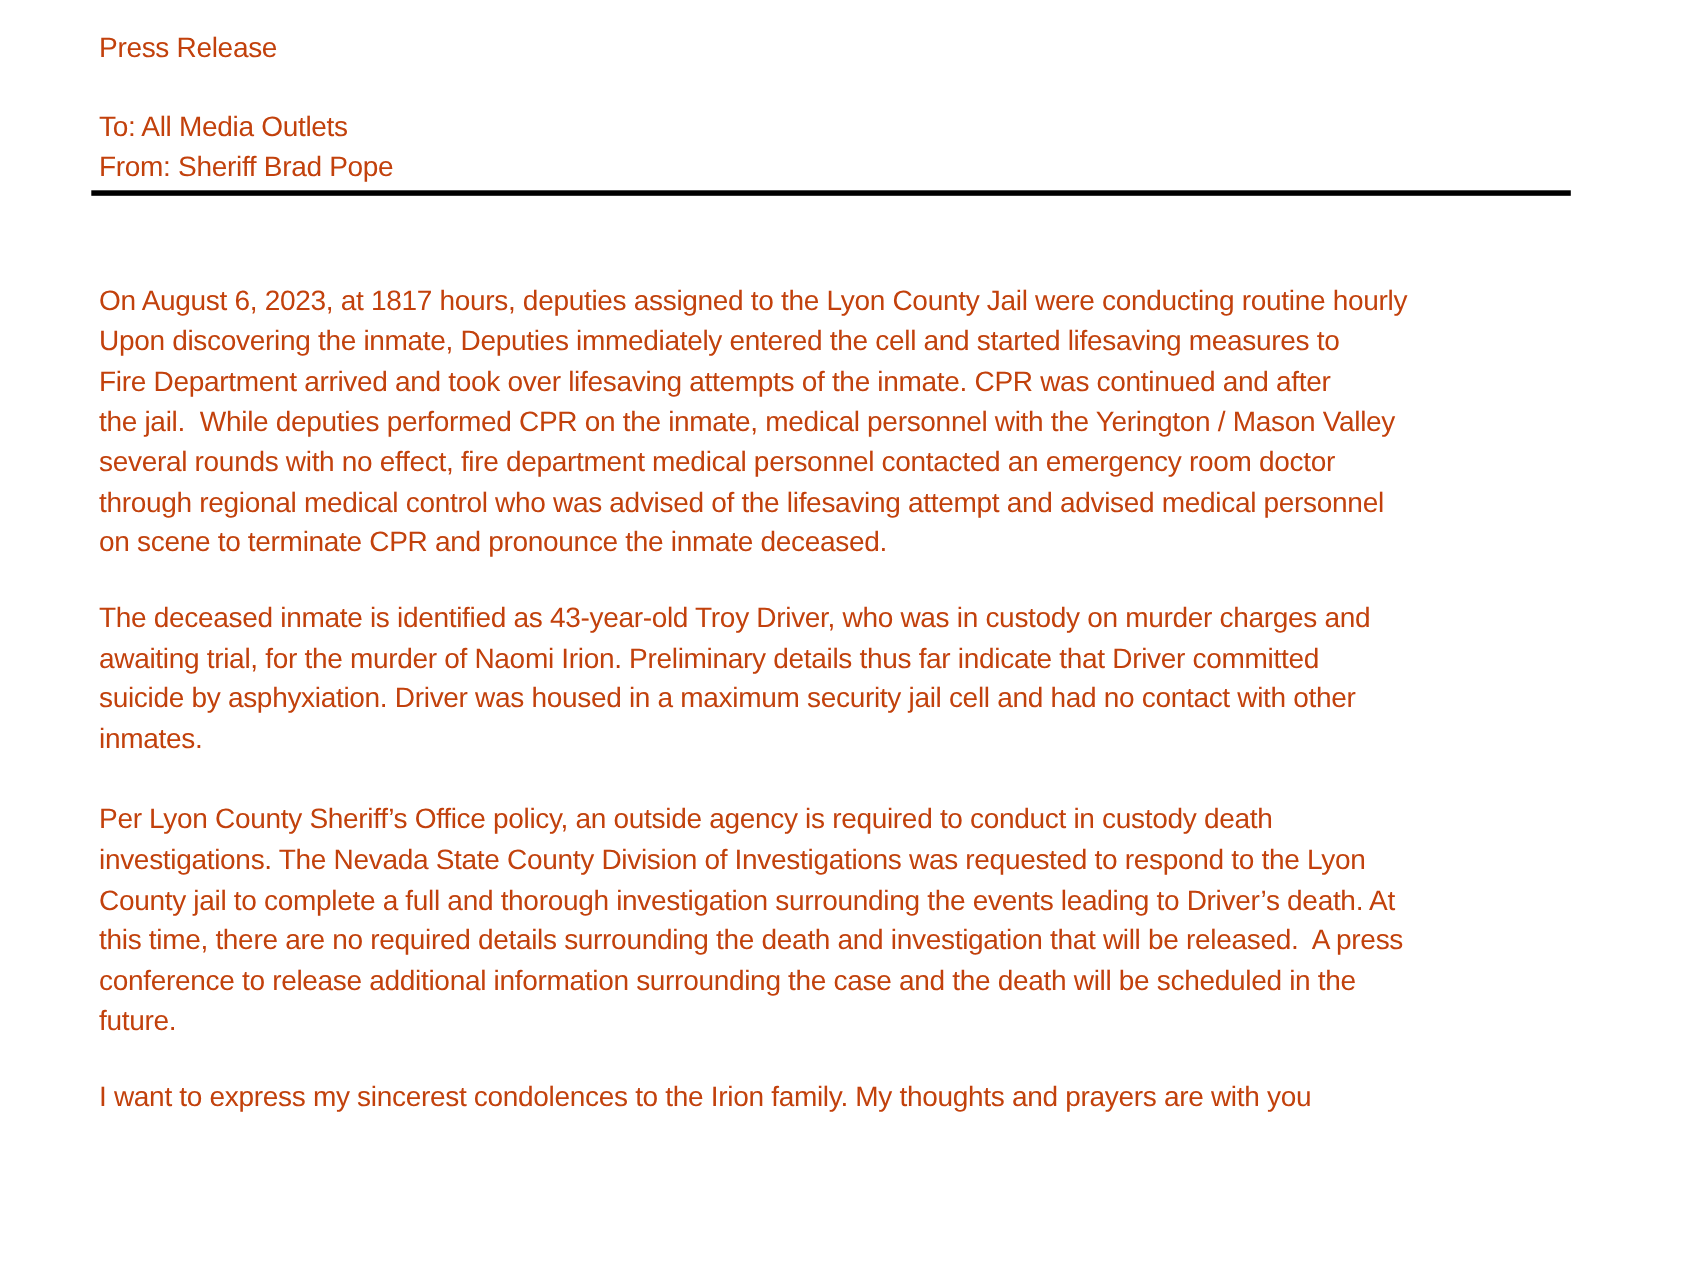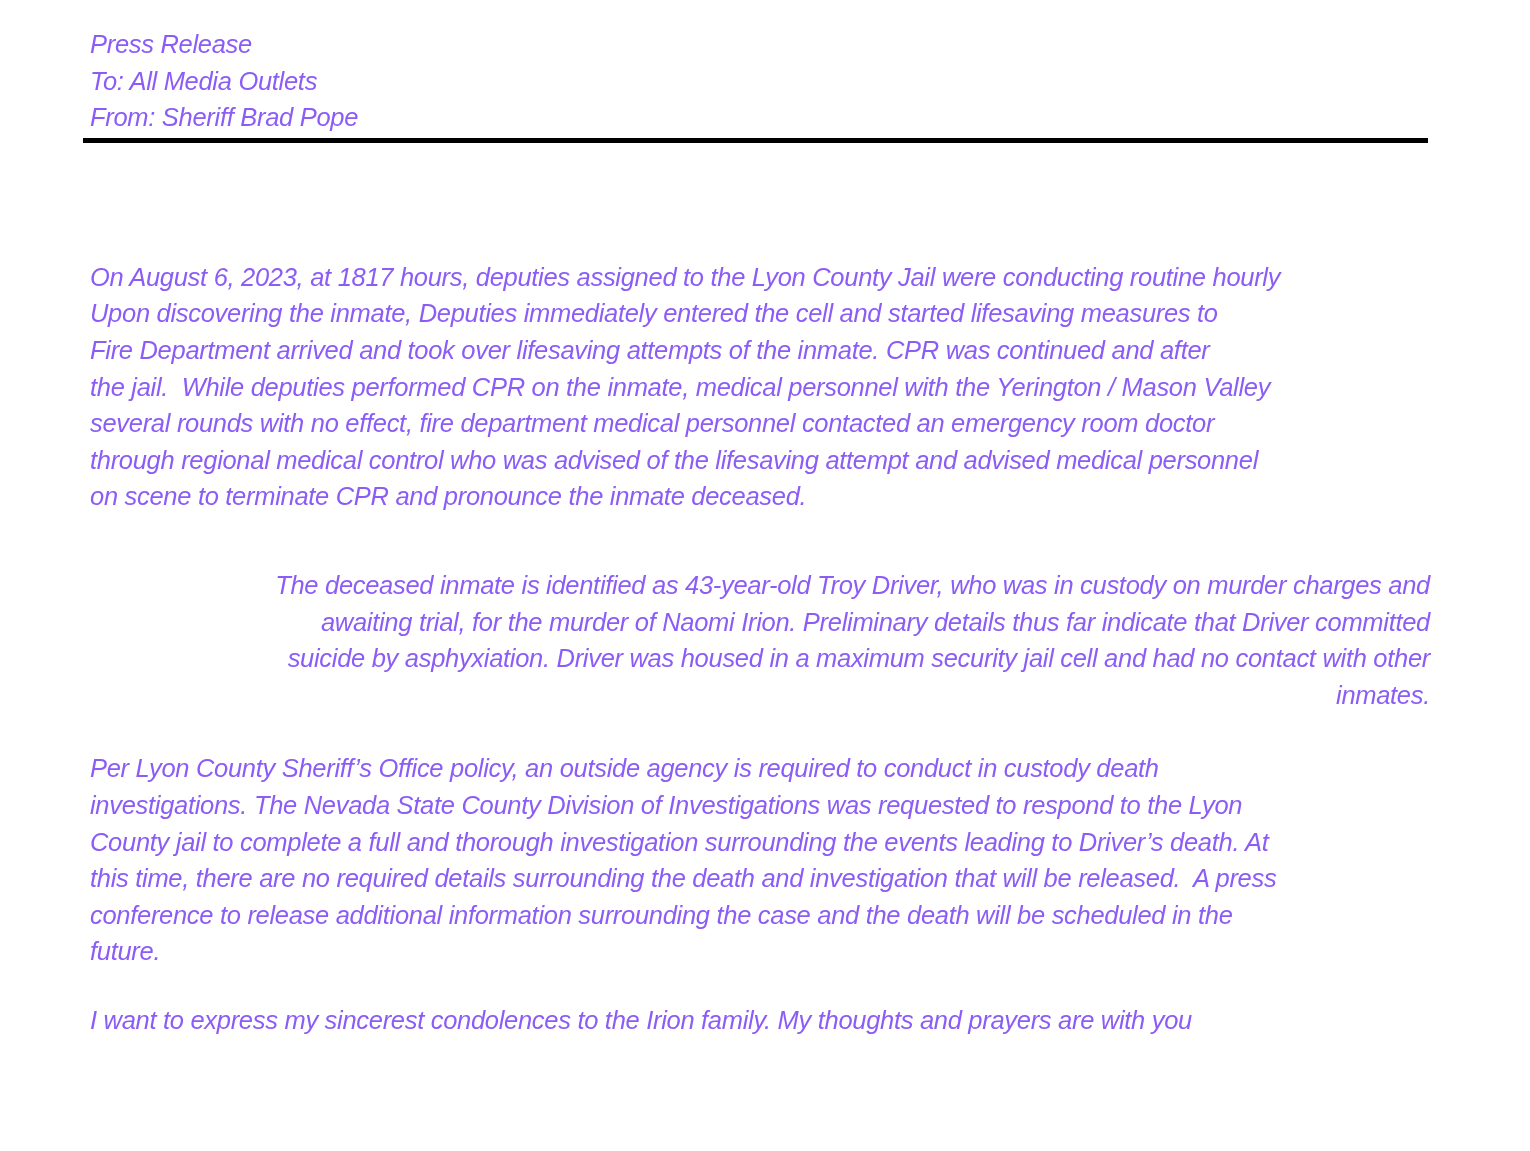--- a/index.html
+++ b/index.html
@@ -19,36 +19,36 @@
     width: 1530px;
     height: 1151px;
     padding: 26px 100px 0 90px;
     background: #ffffff;
   }
   .line {
     font-size: 25.5px;
     line-height: 36.6px;
     letter-spacing: -0.3px;
     white-space: pre;
-    color: #8b5cf6;
-    font-style: italic;
+    color: #c2410c;
   }
   .header-block {
+    margin-top: 35px;
   }
   .divider {
     margin-top: 2px;
     margin-left: -7px;
     width: calc(100% + 5px);
     height: 5px;
     background: #000000;
     border: none;
   }
   .paragraph { margin: 0; }
-  .para-1 { margin-top: 116px; }
-  .para-2 { margin-top: 52px; text-align: right; }
+  .para-1 { margin-top: 78px; }
+  .para-2 { margin-top: 32px; }
   .para-3 { margin-top: 37px; }
   .para-4 { margin-top: 32px; }
 </style>
 </head>
 <body>
 
 <div class="page">
 
   <div class="line">Press Release</div>
 

